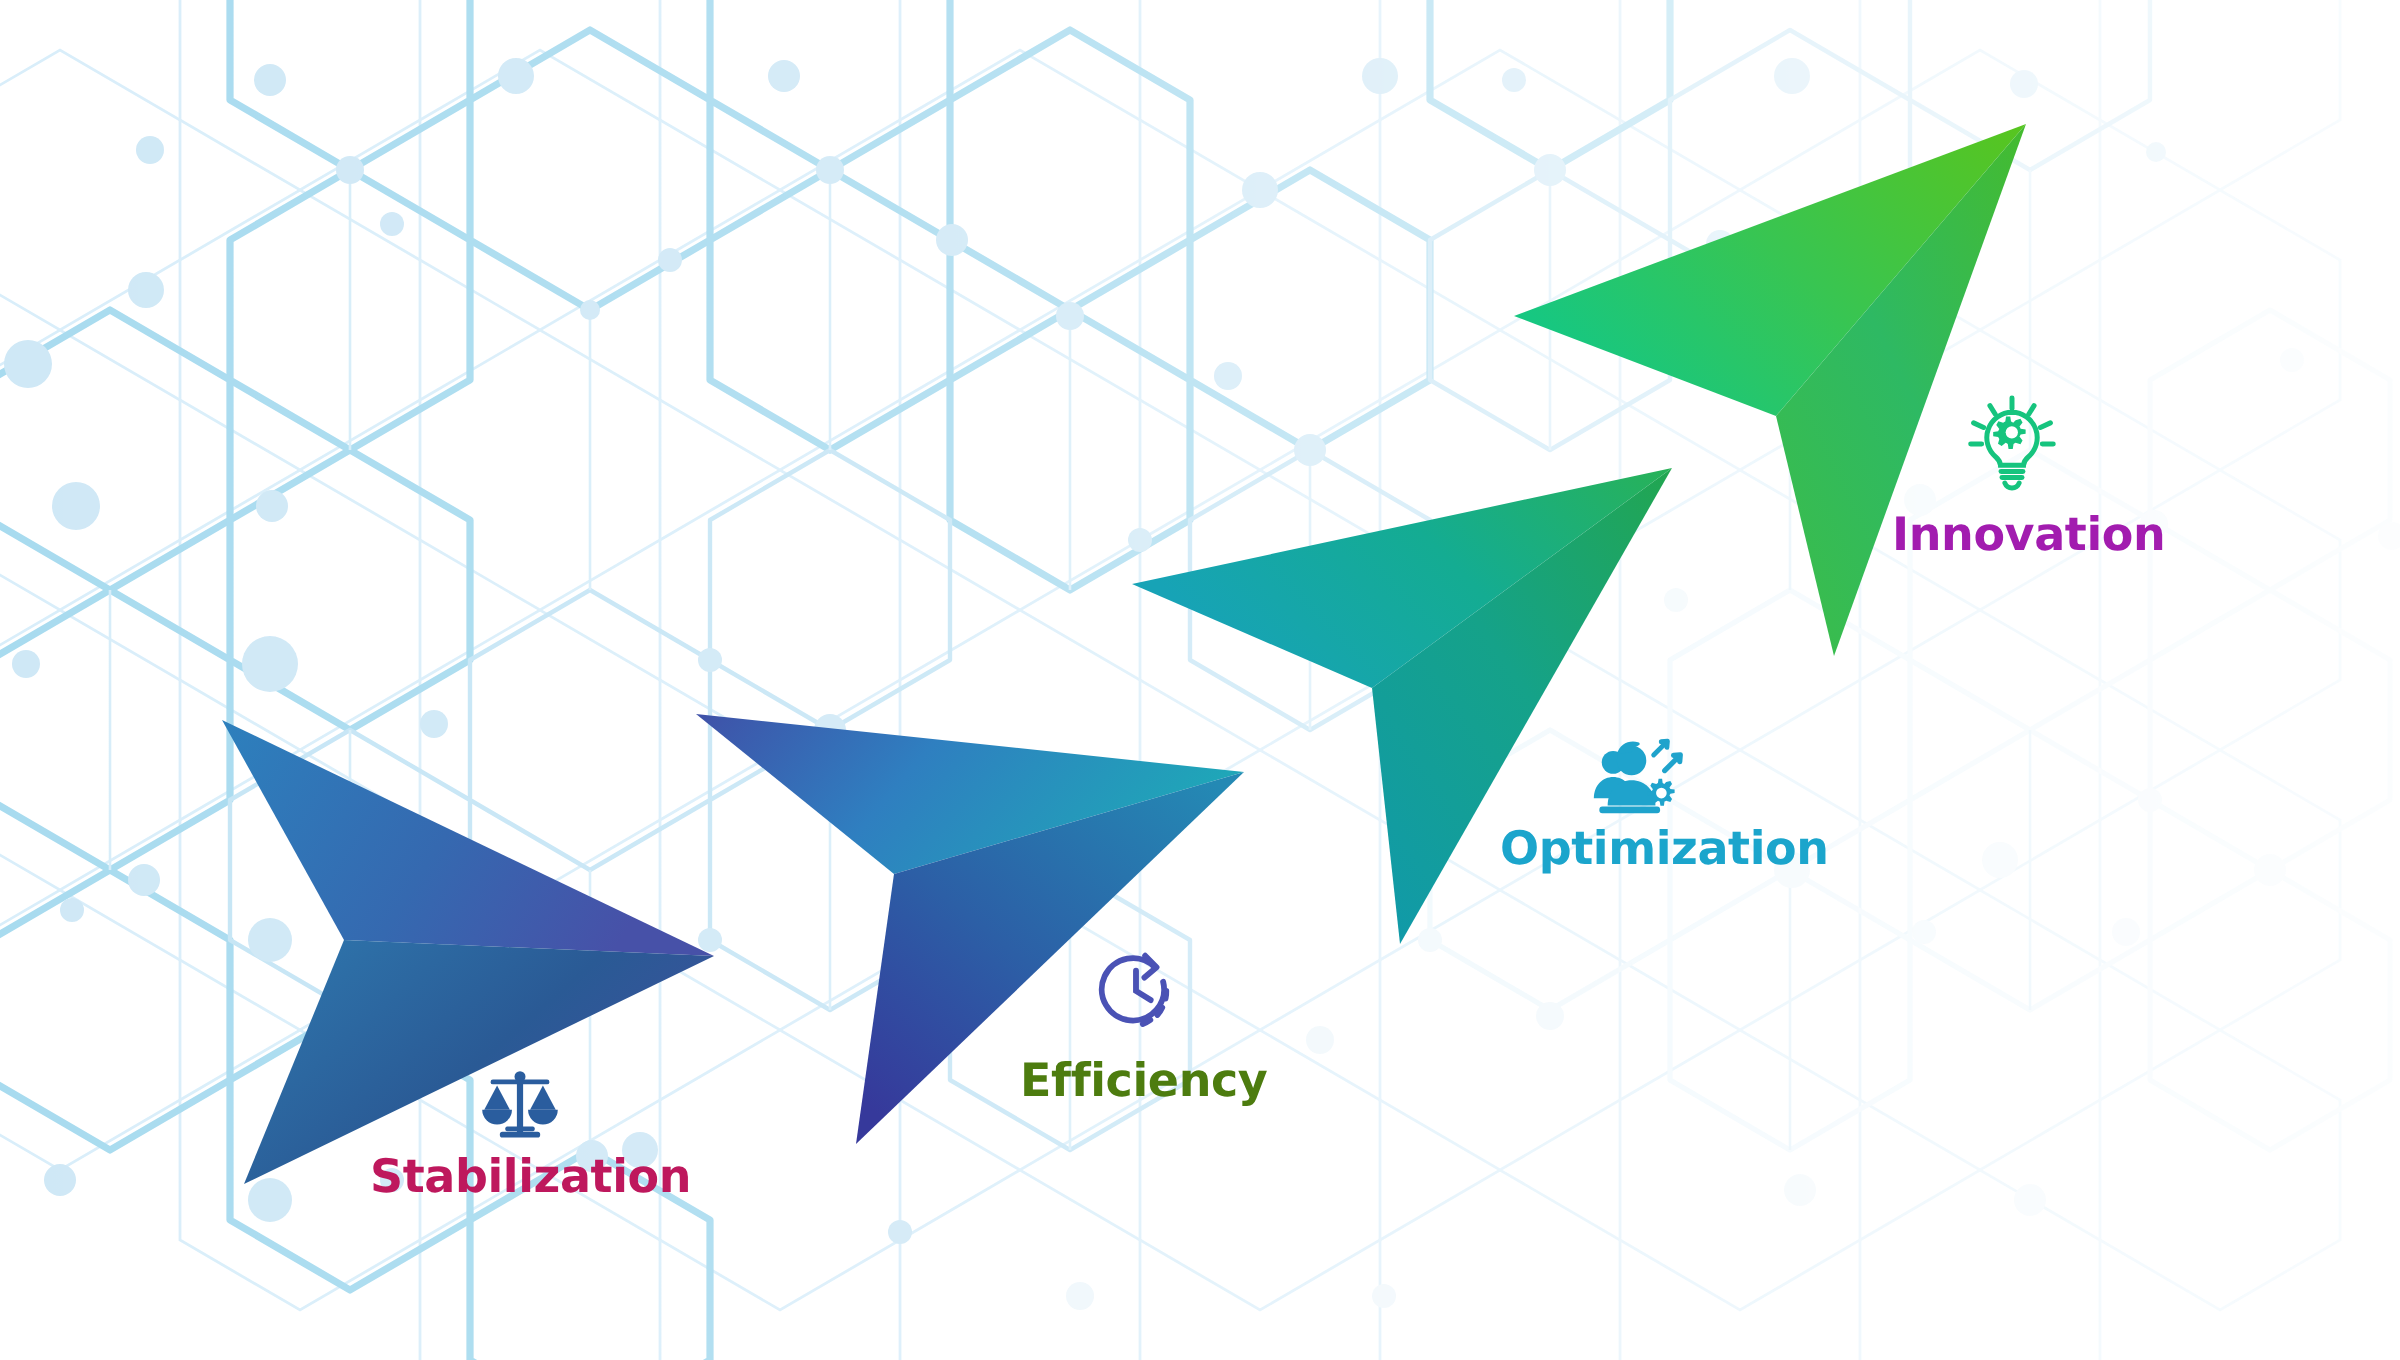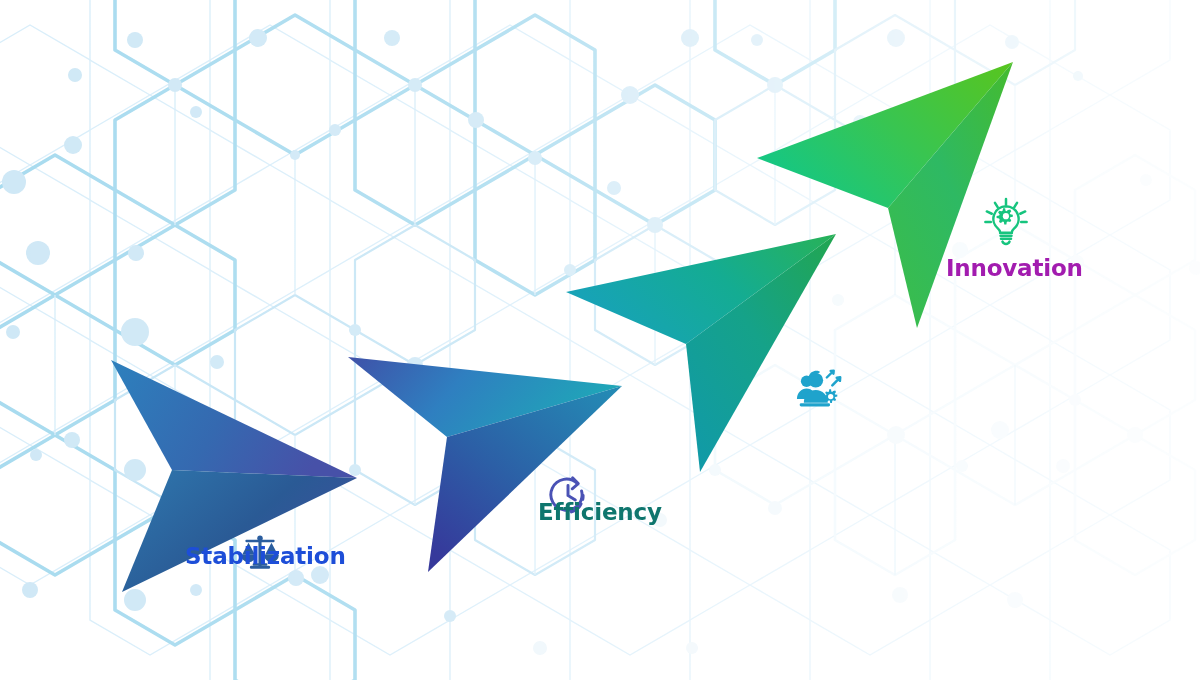--- a/index.html
+++ b/index.html
@@ -310,35 +310,35 @@
           <rect x="8" y="9.6" width="32" height="2.6" rx="1.2"></rect>
           <rect x="13" y="38" width="22" height="3.2" rx="1.4"></rect>
           <rect x="16" y="35.2" width="16" height="2.6" rx="1"></rect>
           <path d="M11.5 12.8 L18.5 26 L4.5 26 Z"></path>
           <path d="M36.5 12.8 L43.5 26 L29.5 26 Z"></path>
           <path d="M3.4 26 h16.2 a8.1 8.1 0 0 1 -16.2 0 Z"></path>
           <path d="M28.4 26 h16.2 a8.1 8.1 0 0 1 -16.2 0 Z"></path>
         </g>
       </svg>
     </div>
-    <div class="stage-label" style="left:185px;top:545px;color:#1d4ed8;">Stabilization</div>
+    <div class="stage-label" style="left:185px;top:578px;color:#be185d;">Stabilization</div>
 
     <div class="stage-icon" style="left:546px;top:473px;width:44px;height:44px;">
       <svg viewBox="0 0 48 48" width="44" height="44">
         <g fill="none" stroke="#4a52b5" stroke-width="3.2" stroke-linecap="round">
           <path d="M34.2 11.5 A17 17 0 1 0 38.8 19.5"></path>
           <path d="M40.5 24.5 a17 17 0 0 1 -0.4 4.2"></path>
           <path d="M38.3 33.6 a17 17 0 0 1 -2.6 4"></path>
           <path d="M31.8 40.3 a17 17 0 0 1 -4.1 2.2"></path>
           <path d="M29 5.3 L35.2 11.6 L28.6 17.2" stroke-linejoin="round" fill="none"></path>
           <path d="M24 13.5 L24 24.5 L32 29.5"></path>
         </g>
       </svg>
     </div>
-    <div class="stage-label" style="left:510px;top:501px;color:#0f766e;margin-left:28px;">Efficiency</div>
+    <div class="stage-label" style="left:510px;top:530px;color:#4d7c0f;">Efficiency</div>
 
     <div class="stage-icon" style="left:795px;top:366px;width:48px;height:46px;">
       <svg viewBox="0 0 52 50" width="48" height="46">
         <g fill="#1fa3cc">
 
           <circle cx="12.5" cy="16.5" r="6.2"></circle>
           <path d="M2 36 c0 -7 4.8 -11.5 10.5 -11.5 c5.7 0 10.5 4.5 10.5 11.5 Z"></path>
 
           <circle cx="22.5" cy="15.5" r="8"></circle>
           <path d="M14.6 12.2 c1.2 -5.8 6.8 -8 11.4 -6.6 c1.1 .3 1.3 1.3 .2 1.7 c-2.4 .9 -3 2 -3 3.4 Z"></path>
@@ -347,20 +347,21 @@
           <rect x="5" y="40.5" width="33" height="3.6" rx="1.6"></rect>
 
           <path d="M41.3 27.2 l2.3 -.6 l.9 1.6 l-1.4 1.9 a6.4 6.4 0 0 1 .5 .9 l2.3 .3 l0 1.9 l-2.3 .4 a6.4 6.4 0 0 1 -.5 .9 l1.4 1.9 l-.9 1.6 l-2.3 -.7 a6.6 6.6 0 0 1 -.9 .5 l-.3 2.3 l-1.9 0 l-.4 -2.3 a6.6 6.6 0 0 1 -.9 -.5 l-1.9 1.4 l-1.6 -.9 l.7 -2.3 a6.4 6.4 0 0 1 -.5 -.9 l-2.3 -.4 l0 -1.9 l2.3 -.3 a6.4 6.4 0 0 1 .5 -.9 l-1.4 -1.9 l.9 -1.6 l2.3 .6 a6.6 6.6 0 0 1 .9 -.5 l.4 -2.3 l1.9 0 l.3 2.3 a6.6 6.6 0 0 1 .9 .5 Z"></path>
           <circle cx="38.7" cy="33.2" r="2.9" fill="#ffffff"></circle>
 
           <path d="M34.5 12.5 L41.5 5.5 M38.6 5.3 L42 5 L41.7 8.4" stroke="#1fa3cc" stroke-width="2.6" stroke-linecap="round" stroke-linejoin="round" fill="none"></path>
           <path d="M40.5 21 L48.5 13 M45.3 12.7 L49 12.4 L48.7 16.1" stroke="#1fa3cc" stroke-width="2.8" stroke-linecap="round" stroke-linejoin="round" fill="none"></path>
         </g>
       </svg>
     </div>
+    <div class="stage-label" style="left:750px;top:414px;color:#1ba5cc;">Optimization</div>
 
     <div class="stage-icon" style="left:982px;top:197px;width:48px;height:50px;">
       <svg viewBox="0 0 50 52" width="48" height="50">
         <g stroke="#16c47e" fill="none" stroke-width="2.6" stroke-linecap="round">
 
           <line x1="25" y1="2" x2="25" y2="7.5"></line>
           <line x1="13.5" y1="6" x2="16.3" y2="10.5"></line>
           <line x1="36.5" y1="6" x2="33.7" y2="10.5"></line>
           <line x1="5" y1="15" x2="10.2" y2="17.4"></line>
           <line x1="45" y1="15" x2="39.8" y2="17.4"></line>

